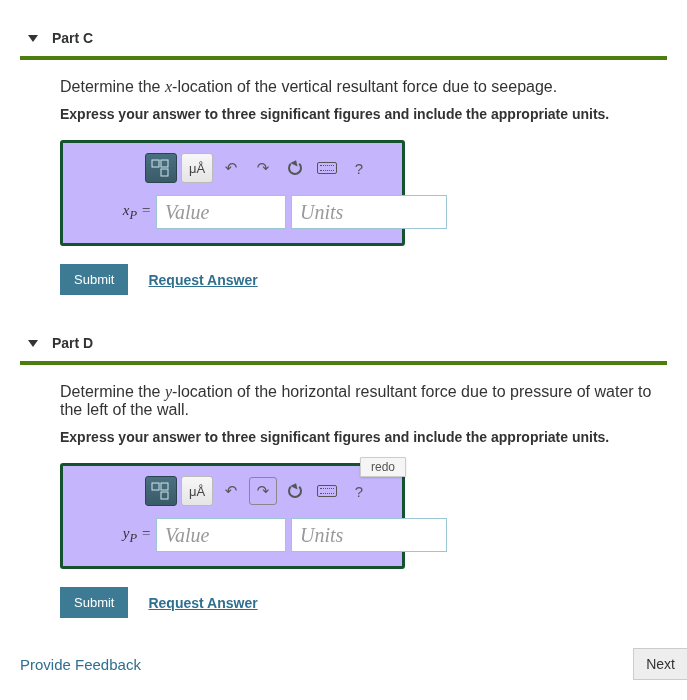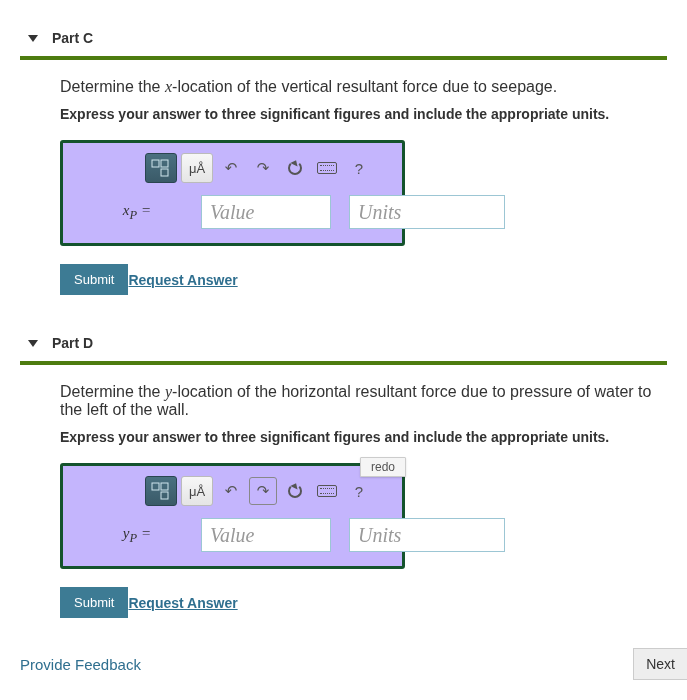--- a/index.html
+++ b/index.html
@@ -114,46 +114,47 @@
   .kbd-icon::before {
     content:"";
     position:absolute;
     left:2px; right:2px; top:2px; bottom:2px;
     border-top: 1px dotted #555;
     border-bottom: 1px dotted #555;
   }
   .input-row {
     display: flex;
     align-items: center;
-    gap: 18px;
+    gap: 5px;
   }
   .var-label {
     font-family: "Times New Roman", serif;
     font-style: italic;
     font-size: 15px;
     color: #333;
     min-width: 36px;
     text-align: right;
   }
   .value-input, .units-input {
     height: 34px;
     border: 1px solid #9cc6d4;
     background: #fff;
     font-family: "Times New Roman", serif;
     font-style: italic;
     font-size: 20px;
     color: #888;
     padding: 0 8px;
   }
-  .value-input { width: 130px; margin-left: 32px; }
+  .value-input { width: 130px; }
   .units-input { width: 156px; }
   .value-input::placeholder, .units-input::placeholder { color: #999; font-style: italic; }
   .submit-row {
     display: flex;
     align-items: center;
+    gap: 20px;
     margin-top: 18px;
   }
   .submit-btn {
     background: #3d7b94;
     color: #fff;
     border: none;
     padding: 8px 14px;
     font-size: 13px;
     cursor: pointer;
   }

